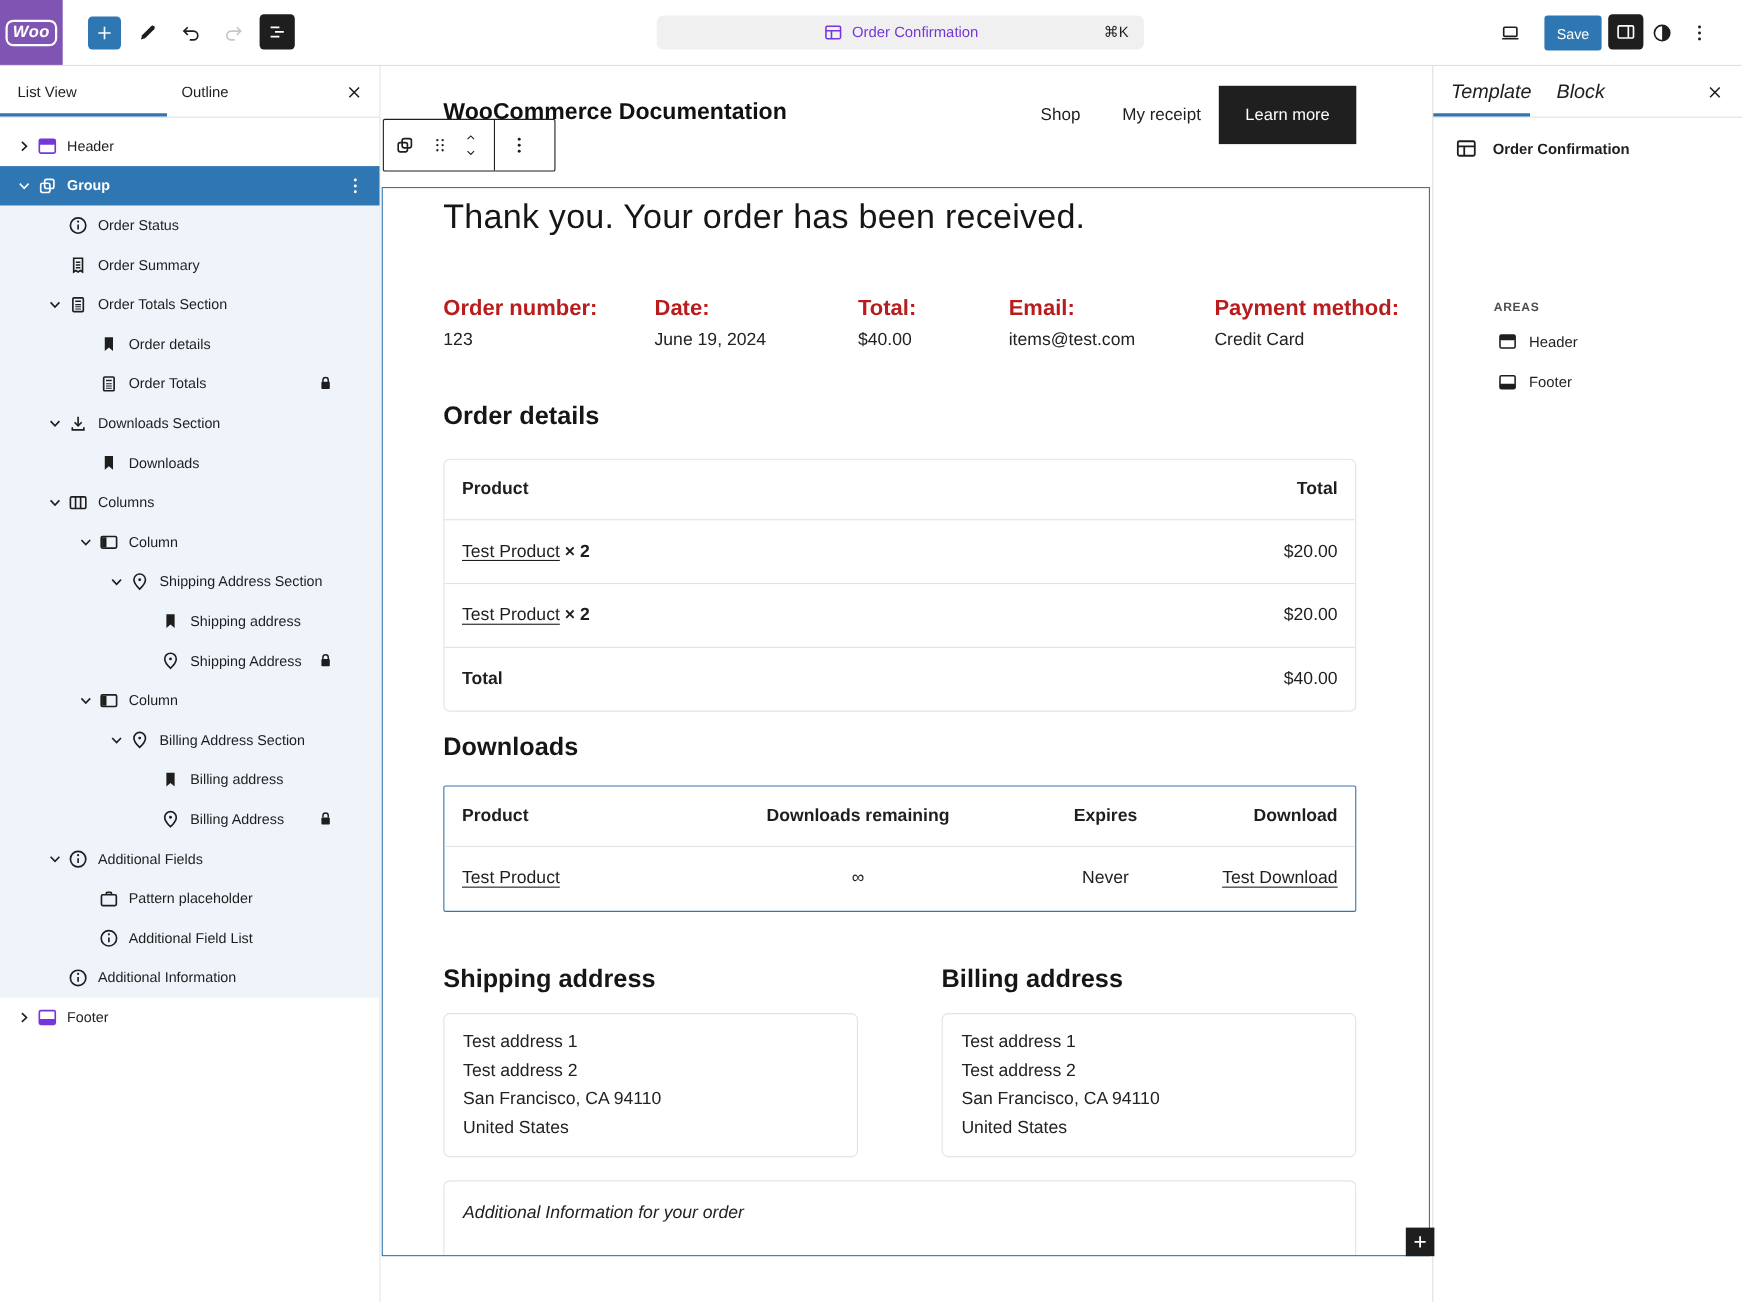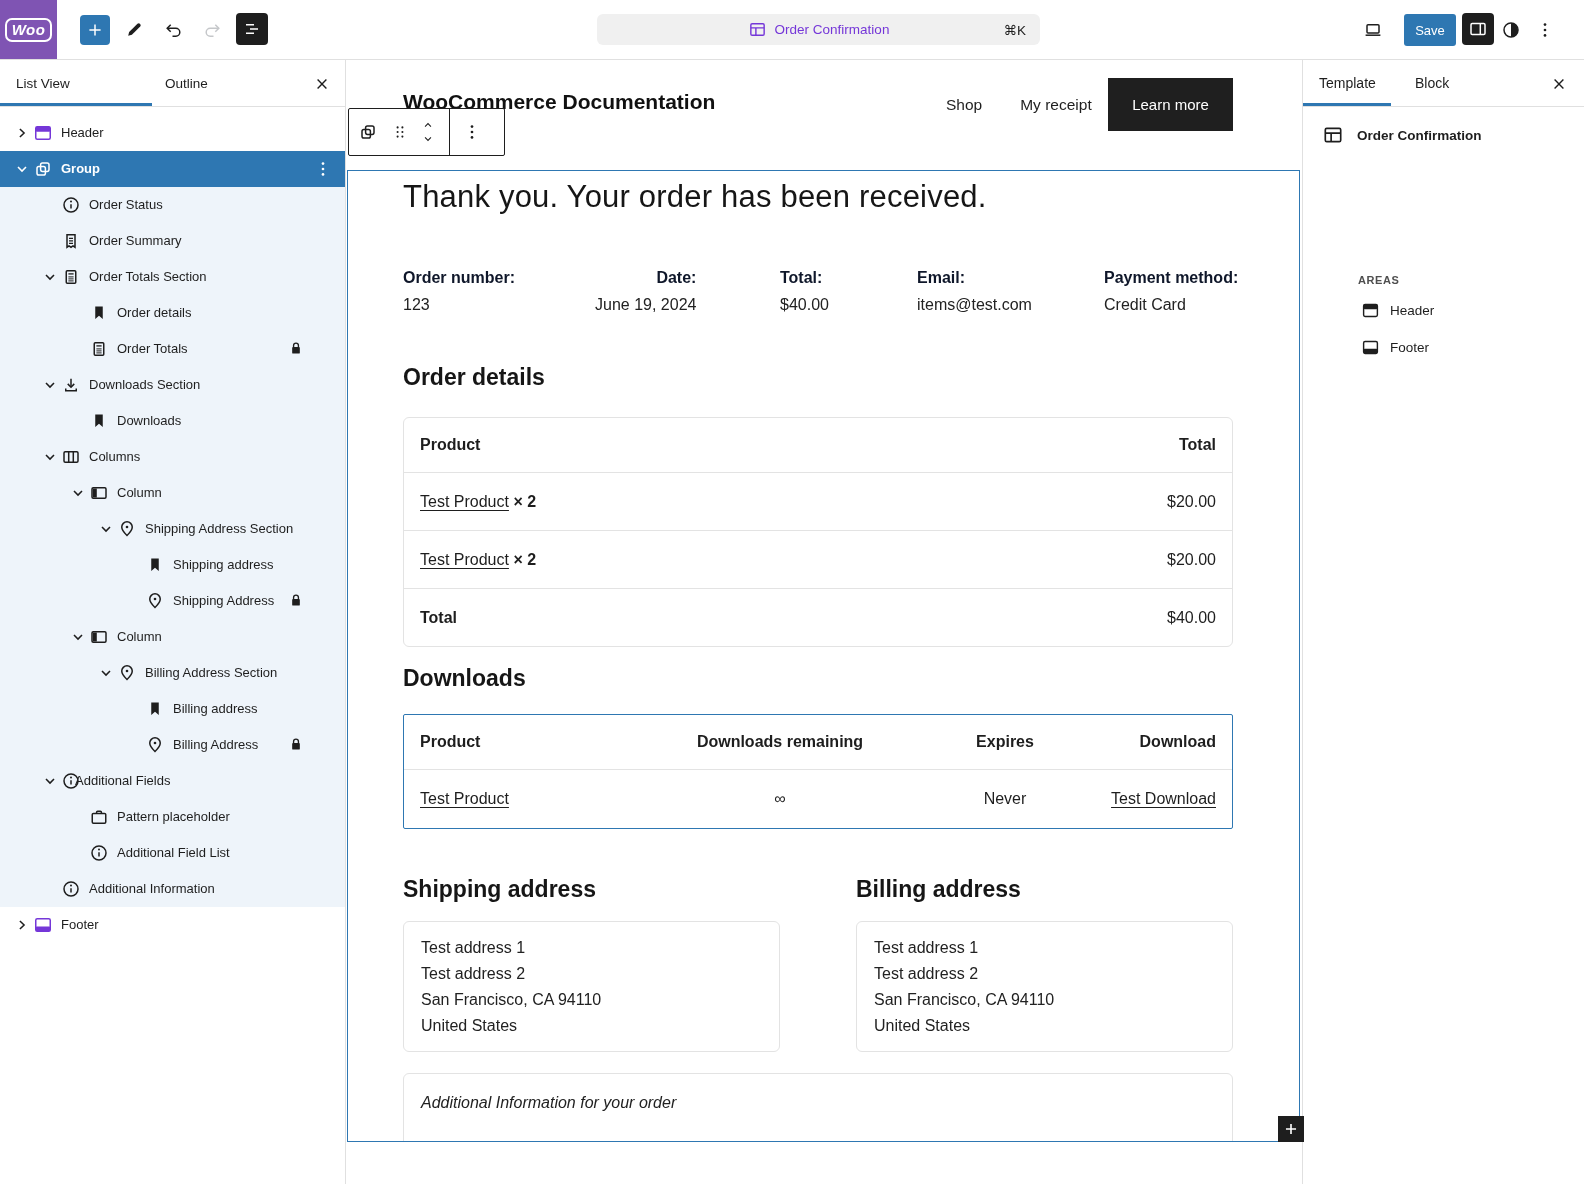--- a/index.html
+++ b/index.html
@@ -63,21 +63,21 @@
     border:1px solid #1e1e1e; border-radius:2px; display:flex; align-items:center; z-index:20; }
   .bt-btn { width:38px; height:46px; display:flex; align-items:center; justify-content:center; color:#1e1e1e; cursor:pointer; }
   .bt-movers { width:30px; height:46px; display:flex; flex-direction:column; align-items:center; justify-content:center; color:#1e1e1e; }
   .bt-movers .ic svg { width:18px; height:14px; }
   .bt-sep { width:1px; height:46px; background:#1e1e1e; margin-left:6px; }
   .group-outline { position:absolute; left:1px; top:110px; width:953px; height:972px;
     border:1.5px solid var(--accent); overflow:hidden; }
   .g-h1 { position:absolute; left:55px; top:8px; font-size:31px; font-weight:400; color:#161616; letter-spacing:.2px; }
   .order-info { position:absolute; left:0; top:98px; width:100%; }
   .oi-col { position:absolute; top:0; }
-  .oi-label { font-weight:700; font-size:16px; color:#0f172a; }
+  .oi-label { font-weight:700; font-size:20px; color:#b91c1c; }
   .oi-value { margin-top:9px; font-size:16px; color:#222; }
   .g-h2 { position:absolute; font-size:23px; font-weight:600; color:#161616; }
   .otable { position:absolute; left:55px; width:830px; background:#fff; border:1px solid #e3e3e3; border-radius:6px; font-size:16px; }
   .otable .trow { display:grid; align-items:center; padding:0 16px; }
   .otable .thead { font-weight:700; height:54px; }
   .otable .tbody { border-top:1px solid #e3e3e3; height:58px; }
   .od-grid { grid-template-columns:1fr auto; }
   .dl-grid { grid-template-columns:220px 280px 170px 1fr; }
   .dl-grid > :nth-child(2), .dl-grid > :nth-child(3) { text-align:center; }
   .od-grid > :last-child, .dl-grid > :last-child { text-align:right; }
@@ -90,21 +90,21 @@
   .addl-box { position:absolute; left:55px; top:902px; width:830px; height:110px; border:1px solid #e3e3e3;
     border-radius:6px; padding:20px 17px; font-size:16px; font-style:italic; color:#222; }
   .inserter { position:absolute; left:932px; top:1056px; width:26px; height:26px; background:#1e1e1e;
     color:#fff; display:flex; align-items:center; justify-content:center; z-index:30; cursor:pointer; }
   .inserter svg { width:18px; height:18px; stroke-width:1.8; }
 
   
   .rightpanel { position:absolute; left:1302px; top:60px; width:282px; height:1124px; background:#fff;
     border-left:1px solid #e0e0e0; }
   .rp-tabs { position:relative; height:47px; border-bottom:1px solid #e0e0e0; display:flex; }
-  .rp-tab { display:flex; align-items:center; font-size:14px; cursor:pointer; }
+  .rp-tab { display:flex; align-items:center; font-size:18px; cursor:pointer;font-style:italic; }
   .rp-tab.t1 { width:88px; padding-left:16px; font-weight:500; }
   .rp-tab.t1.active { box-shadow:inset 0 -3px 0 var(--accent); }
   .rp-tab.t2 { padding-left:24px; }
   .rp-close { position:absolute; right:14px; top:13px; width:22px; height:22px; cursor:pointer; }
   .rp-ico { position:absolute; left:19px; top:64px; width:22px; height:22px; color:#1e1e1e; }
   .rp-ico svg { width:22px; height:22px; }
   .rp-title { position:absolute; left:54px; top:68px; font-size:13.5px; font-weight:600; }
   .rp-desc { position:absolute; left:54px; top:91px; width:214px; font-size:13.5px; line-height:18.2px; color:#1e1e1e; }
   .rp-areas-label { position:absolute; left:55px; top:214px; font-size:11px; font-weight:600;
     letter-spacing:.6px; color:#4f4f4f; }
@@ -454,21 +454,21 @@
               <path d="M6 7.9 l4 4.2 4 -4.2"></path>
             </svg>
           </span>
           <span class="lv-ico ic" style="left:61px">
             <svg viewBox="0 0 20 20" fill="none" stroke="currentColor" stroke-width="1.5">
               <circle cx="10" cy="10" r="7"></circle>
               <path d="M10 9.2 v4.4"></path>
               <circle cx="10" cy="6.4" r="1" fill="currentColor" stroke="none"></circle>
             </svg>
           </span>
-          <span class="lv-label" style="left:75px">Additional Fields</span>
+          <span class="lv-label" style="left:89px">Additional Fields</span>
         </div>
         <div class="lv-row ingroup">
           <span class="lv-ico ic" style="left:89px">
             <svg viewBox="0 0 20 20" fill="none" stroke="currentColor" stroke-width="1.5">
               <rect x="3.25" y="6.4" width="13.5" height="9.85" rx="1.2"></rect>
               <path d="M7.6 6.4 V5.2 a1 1 0 0 1 1 -1 h2.8 a1 1 0 0 1 1 1 v1.2"></path>
             </svg>
           </span>
           <span class="lv-label" style="left:117px">Pattern placeholder</span>
         </div>
@@ -563,21 +563,21 @@
     </div>
 
     <div class="group-outline">
       <div class="g-h1">Thank you. Your order has been received.</div>
 
       <div class="order-info" id="order-info">
           <div class="oi-col" style="left: 55px;">
             <div class="oi-label">Order number:</div>
             <div class="oi-value">123</div>
           </div>
-          <div class="oi-col" style="left: 247px; text-align: right;">
+          <div class="oi-col" style="left: 247px;">
             <div class="oi-label">Date:</div>
             <div class="oi-value">June 19, 2024</div>
           </div>
           <div class="oi-col" style="left: 432px;">
             <div class="oi-label">Total:</div>
             <div class="oi-value">$40.00</div>
           </div>
           <div class="oi-col" style="left: 569px;">
             <div class="oi-label">Email:</div>
             <div class="oi-value">items@test.com</div>

